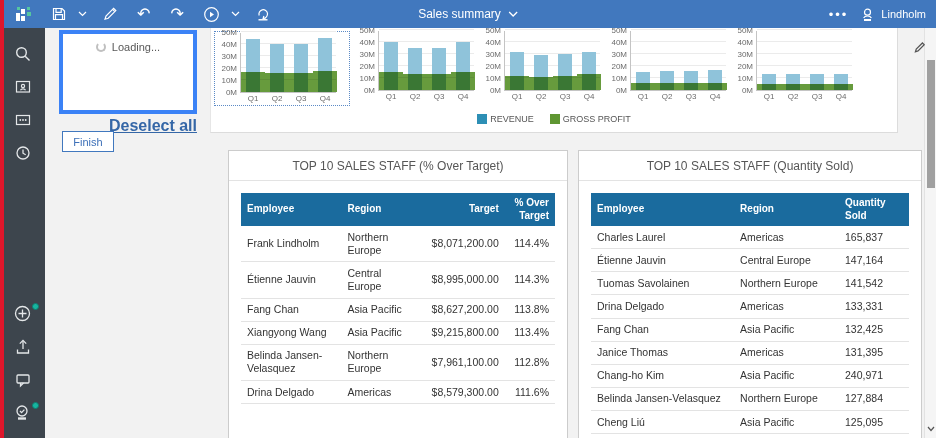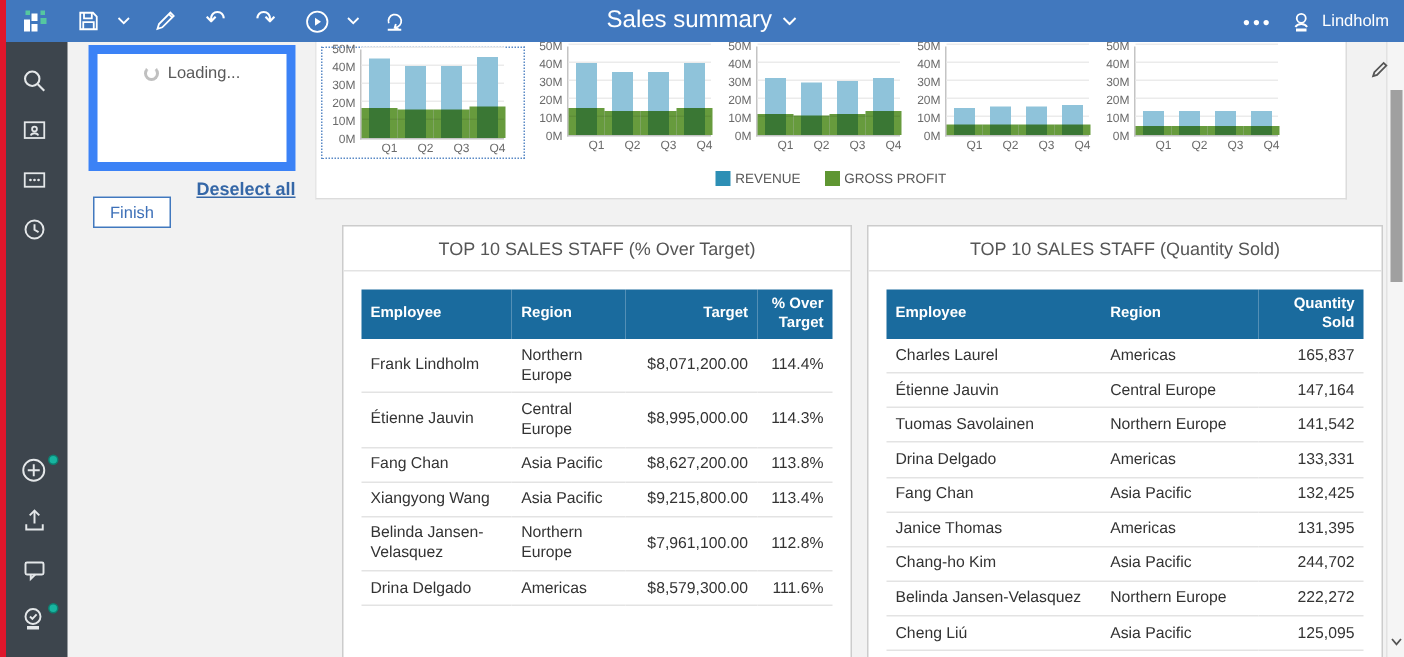--- a/index.html
+++ b/index.html
@@ -6,81 +6,81 @@
   html,body{width:936px;height:438px;overflow:hidden;}
   body{position:relative;font-family:"Liberation Sans",sans-serif;background:#f2f2f2;}
 
   
   .topbar{position:absolute;top:0;left:0;right:0;height:28px;background:#4178be;display:flex;align-items:center;color:#fff;z-index:30;padding-left:8px;}
   .tb-left{display:flex;align-items:center;gap:4px;}
   .tb-btn{height:28px;display:flex;align-items:center;justify-content:center;padding:0 7px;color:#fff;cursor:pointer;}
   .tb-btn svg{display:block;}
   .chev{font-size:9px;margin-left:-4px;padding:0 4px;cursor:pointer;}
   .glyph-btn{font-size:16px;line-height:28px;padding:0 8px;cursor:pointer;}
-  .tb-title{position:absolute;left:50%;top:0;height:28px;transform:translateX(-50%);display:flex;align-items:center;gap:7px;font-size:16px;cursor:pointer;text-align:center;}
+  .tb-title{position:absolute;left:50%;top:0;height:28px;transform:translateX(-50%);display:flex;align-items:center;gap:7px;font-size:12px;cursor:pointer;text-align:center;}
   .tb-right{position:absolute;right:10px;top:0;height:28px;display:flex;align-items:center;gap:12px;}
   .tb-more{font-size:13px;letter-spacing:2px;cursor:pointer;}
   .tb-user{display:flex;align-items:center;gap:6px;font-size:11px;cursor:pointer;}
 
   
   .red-stripe{position:absolute;left:0;top:0;width:4px;height:438px;background:#df162b;z-index:40;}
 
   
   .rail{position:absolute;left:0;top:28px;bottom:0;width:45px;background:#3d454d;display:flex;flex-direction:column;align-items:center;padding:10px 0 8px;z-index:20;}
   .rail-btn{position:relative;width:45px;height:31px;display:flex;align-items:center;justify-content:center;color:#e4e7e9;cursor:pointer;margin-bottom:2px;}
   .rail-spacer{flex:1;}
   .dot-badge{position:absolute;right:6px;top:5px;width:7px;height:7px;border-radius:50%;background:#17b5a0;border:1px solid #0e7f71;}
 
   
   .main{position:absolute;left:45px;top:28px;right:0;bottom:0;background:#f2f2f2;}
 
   
-  .filter-panel{position:absolute;left:14px;top:2px;width:138px;height:84px;background:#fff;border:6px solid #3b82f6;}
+  .filter-panel{position:absolute;left:14px;top:2px;width:138px;height:84px;background:#fff;border:4px solid #3b82f6;}
   .loading-row{display:flex;align-items:center;justify-content:center;margin-top:7px;gap:6px;color:#595959;font-size:11px;}
   .spinner{width:10px;height:10px;border:2px solid #c0c0c0;border-top-color:transparent;border-radius:50%;}
   .deselect-row{position:absolute;left:14px;top:89px;width:138px;text-align:right;}
-  .deselect-row a{color:#3567a7;font-size:12px;font-weight:bold;text-decoration:underline;cursor:pointer;}
+  .deselect-row a{color:#3567a7;font-size:16px;font-weight:bold;text-decoration:underline;cursor:pointer;}
   .finish-btn{position:absolute;left:17px;top:103px;width:52px;height:21px;background:#fff;border:1px solid #4178be;color:#3d70b8;font-size:11px;cursor:pointer;font-family:"Liberation Sans",sans-serif;}
 
   
   .canvas{position:absolute;left:165px;top:0;width:688px;height:105px;background:#fff;border-left:1px solid #e6e6e6;border-right:1px solid #dcdcdc;border-bottom:1px solid #dcdcdc;}
   .charts-row{display:flex;align-items:flex-start;padding:3px 0 0 3px;}
   .selected-wrap{border:1px dotted #5b8ac6;padding:1px 7px 2px 1px;margin-right:4px;}
   .mini-chart{margin-right:5px;}
   .chart-body{display:flex;}
   .yaxis{position:relative;width:24px;height:60px;font-size:8px;color:#6b6b6b;}
   .ytick{position:absolute;right:3px;margin-left:24px;}
   .plot{position:relative;width:96px;height:60px;border-left:1px solid #c4c4c4;border-bottom:1px solid #c4c4c4;}
   .grid{position:absolute;left:0;right:0;height:1px;background:#ebebeb;}
   .bar{position:absolute;bottom:0;}
   .bar.rev{width:14px;background:#8fc3da;z-index:1;}
   .bar.gp{width:24px;background:#5f9632;mix-blend-mode:multiply;opacity:.95;z-index:2;}
   .xlabels{display:flex;margin-left:25px;width:96px;font-size:8px;color:#6b6b6b;margin-top:1px;}
-  .xlabels div{width:24px;text-align:right;}
+  .xlabels div{width:24px;text-align:center;}
   .legend{position:absolute;left:0;right:0;top:80px;height:22px;display:flex;align-items:center;justify-content:center;font-size:9px;color:#565656;}
   .swatch{width:10px;height:10px;display:inline-block;margin-right:3px;}
   .swatch.rev{background:#2d8fb5;}
   .swatch.gp{background:#5f9632;margin-left:16px;}
 
   
   .card{position:absolute;top:122px;background:#fff;border:1px solid #cccccc;}
   .card.left{left:183px;width:340px;height:330px;}
   .card.right{left:533px;width:344px;height:330px;}
   .card-title{height:30px;line-height:30px;text-align:center;color:#565656;font-size:12px;border-bottom:1px solid #e3e3e3;}
   .card-body{padding:12px 12px 0 12px;}
   table{width:100%;border-collapse:collapse;font-size:10.5px;color:#333;table-layout:fixed;}
   thead th{background:#1a6b9e;color:#fff;font-weight:bold;padding:4px 6px;text-align:left;font-size:10px;line-height:1.25;}
   tbody td{padding:4.5px 6px;border-bottom:1px solid #e3e3e3;line-height:1.25;overflow-wrap:break-word;}
   table.t0 th:nth-child(1){width:32%;} table.t0 th:nth-child(2){width:24%;}
   table.t0 th:nth-child(3){width:28%;} table.t0 th:nth-child(4){width:16%;}
   table.t0 th:nth-child(3),table.t0 td:nth-child(3),
   table.t0 th:nth-child(4),table.t0 td:nth-child(4){text-align:right;}
   table.t1 th:nth-child(1){width:45%;} table.t1 th:nth-child(2){width:33%;}
   table.t1 th:nth-child(3){width:22%;}
-  table.t1 th:nth-child(3),table.t1 td:nth-child(3){text-align:right;}
+  table.t1 th:nth-child(3),table.t1 td:nth-child(3){text-align:left;}
 
   
   .scrollbar{position:absolute;right:0;top:28px;bottom:0;width:12px;background:#f5f5f5;border-left:1px solid #e2e2e2;z-index:25;}
   .scroll-thumb{position:absolute;left:2px;width:8px;top:32px;height:128px;background:#a0a0a0;cursor:pointer;}
   .scroll-down{position:absolute;bottom:2px;left:0;width:12px;text-align:center;color:#555;cursor:pointer;}
   .float-pencil{position:absolute;right:10px;top:12px;color:#555;z-index:26;cursor:pointer;}
 </style>
 </head>
 <body>
 
@@ -500,26 +500,26 @@
               <td>132,425</td>
             </tr>
             <tr>
               <td>Janice Thomas</td>
               <td>Americas</td>
               <td>131,395</td>
             </tr>
             <tr>
               <td>Chang-ho Kim</td>
               <td>Asia Pacific</td>
-              <td>244,702</td>
+              <td>240,971</td>
             </tr>
             <tr>
               <td>Belinda Jansen-Velasquez</td>
               <td>Northern Europe</td>
-              <td>222,272</td>
+              <td>127,884</td>
             </tr>
             <tr>
               <td>Cheng Liú</td>
               <td>Asia Pacific</td>
               <td>125,095</td>
             </tr>
             <tr>
               <td>Frank Fuhlroth</td>
               <td>Americas</td>
               <td>124,482</td>

